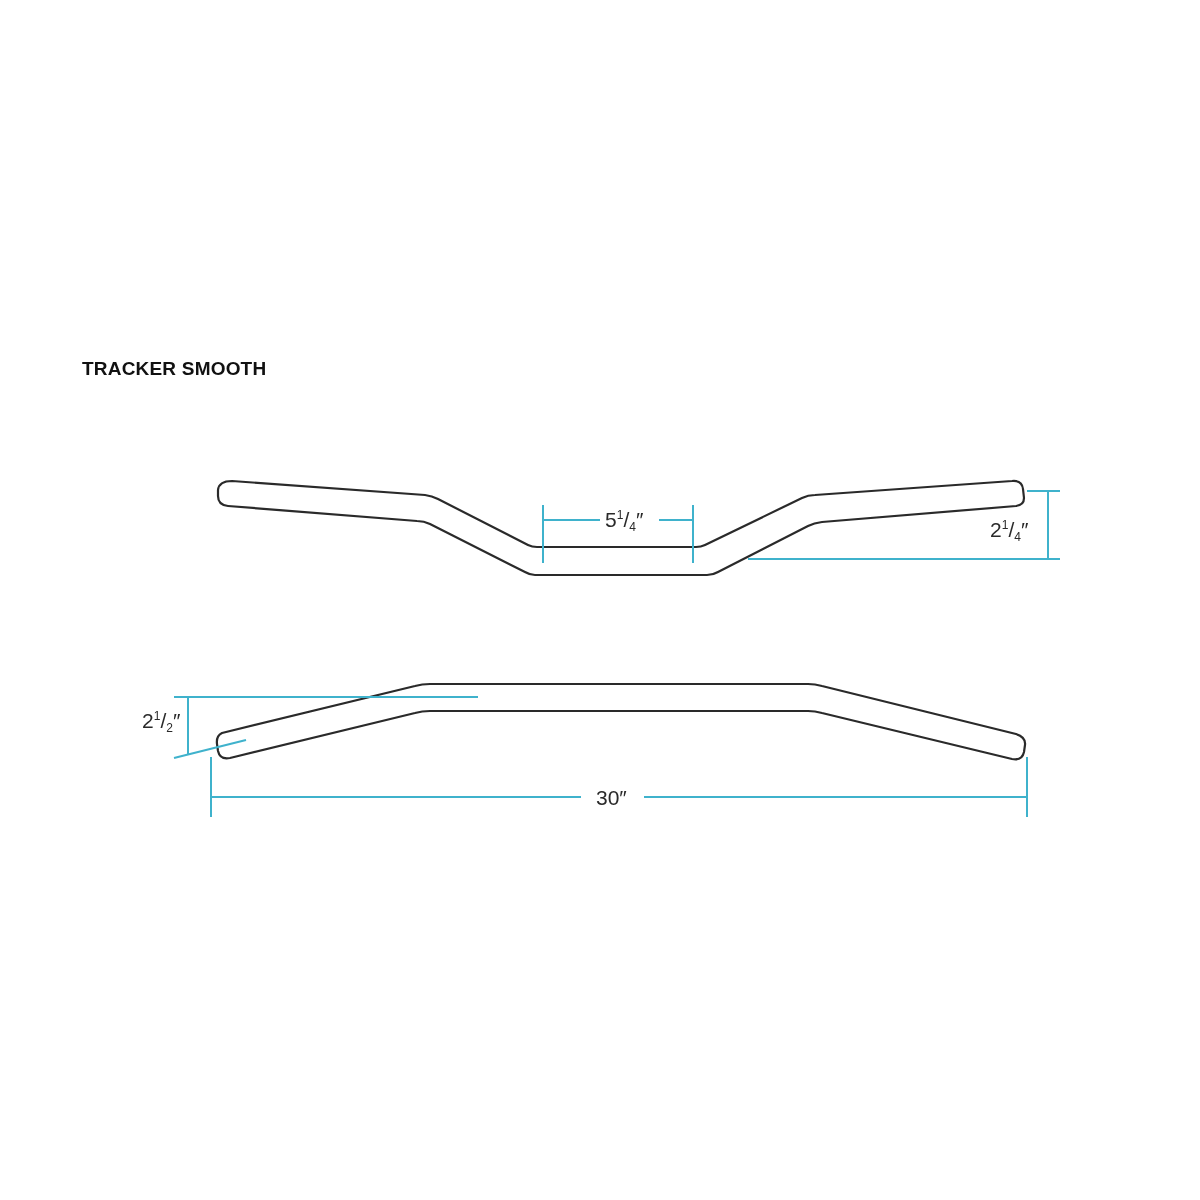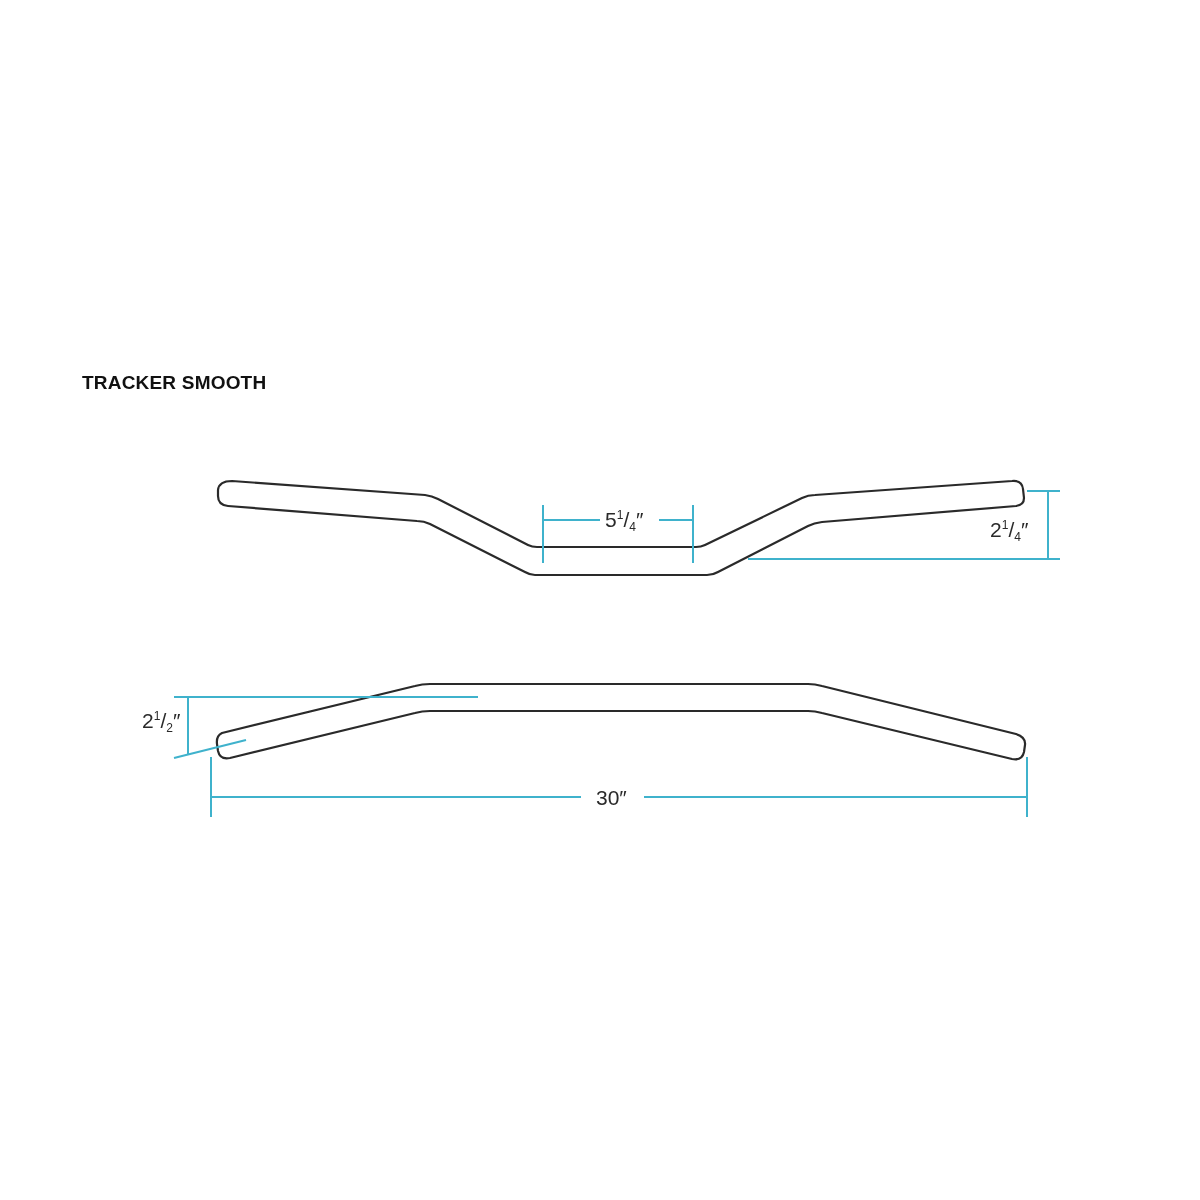--- a/index.html
+++ b/index.html
@@ -10,21 +10,21 @@
     body {
       width: 1200px;
       height: 1200px;
       position: relative;
       overflow: hidden;
       font-family: "Liberation Sans", "DejaVu Sans", sans-serif;
     }
     .title {
       position: absolute;
       left: 82px;
-      top: 372px;
+      top: 358px;
       font-size: 19px;
       font-weight: bold;
       color: #111111;
       letter-spacing: 0.2px;
       margin: 0;
     }
     svg.diagram {
       position: absolute;
       left: 0;
       top: 0;

